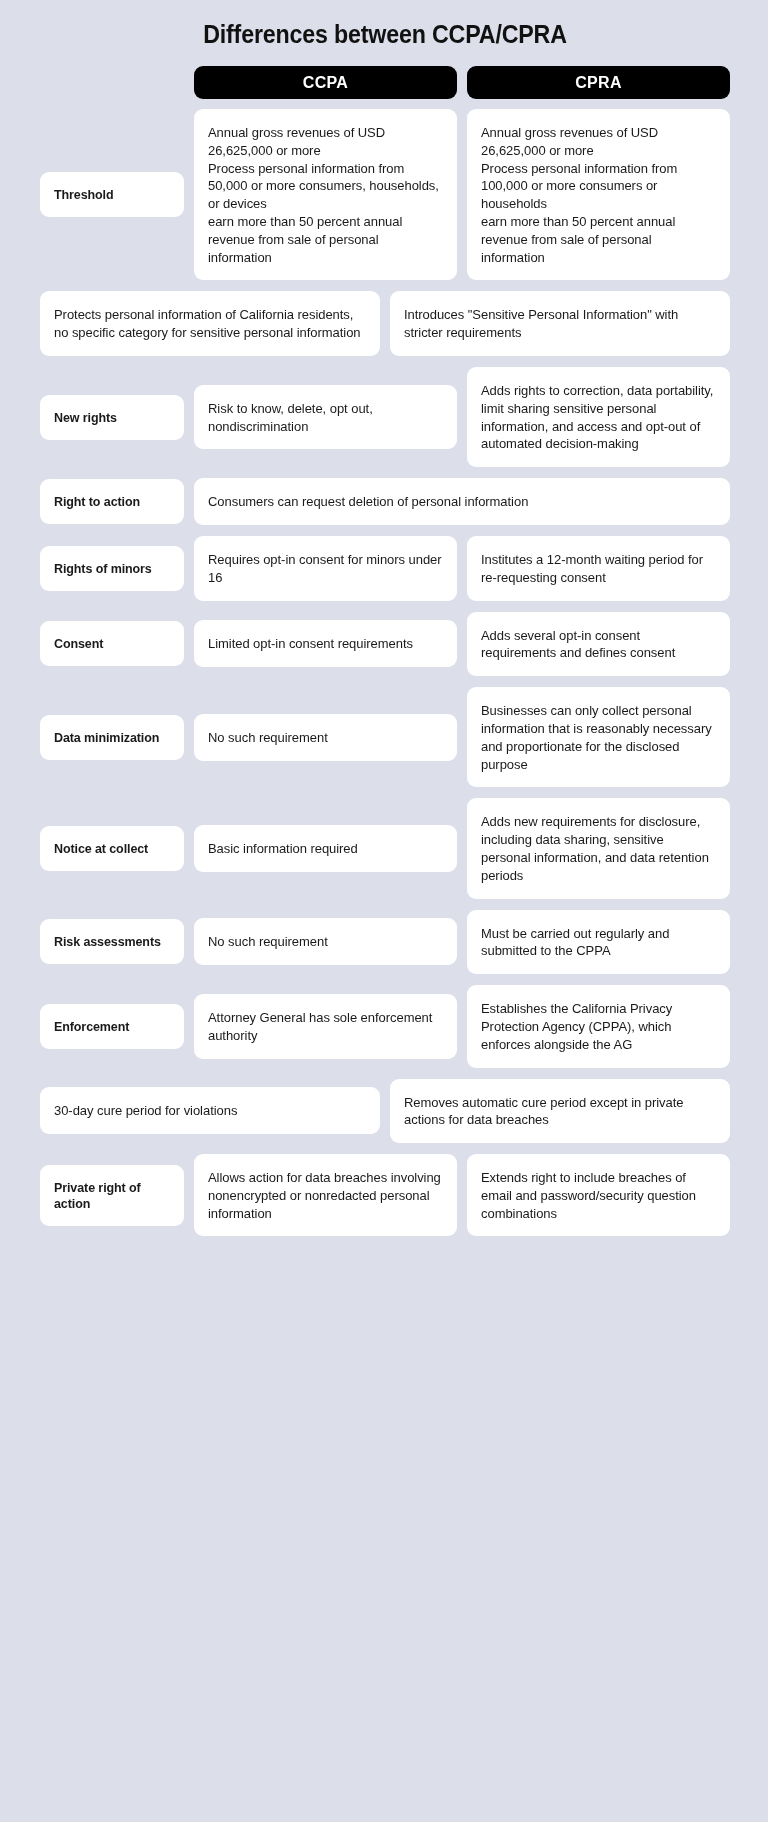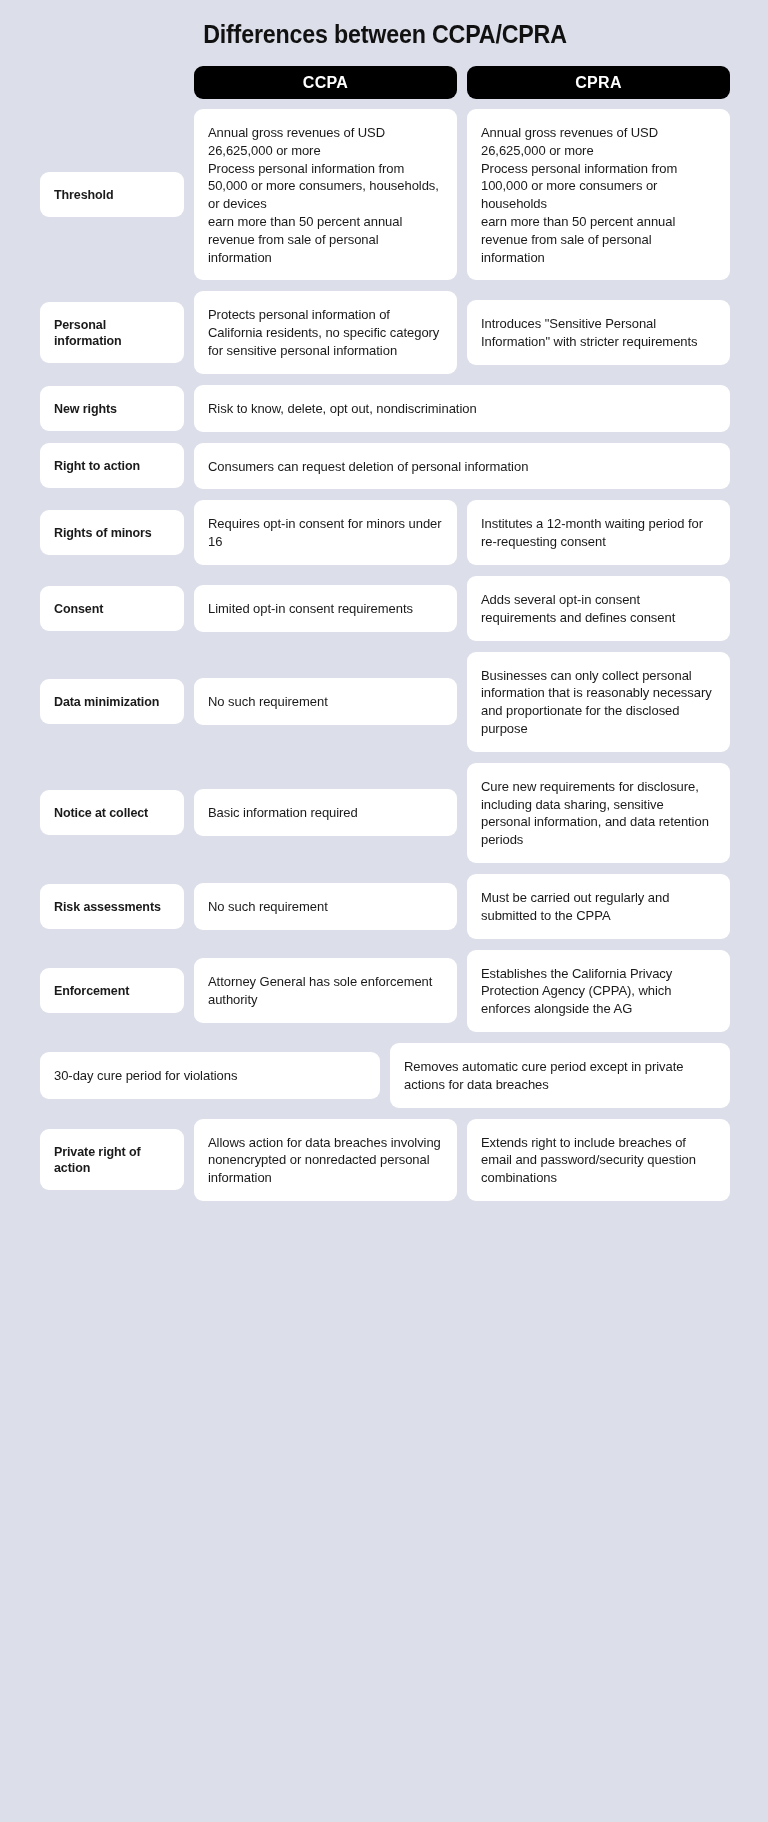--- a/index.html
+++ b/index.html
@@ -106,27 +106,27 @@
       <div class="row">
         <div class="cell cell-label">Threshold</div>
         <div class="cell cell-body">Annual gross revenues of USD 26,625,000 or more
 Process personal information from 50,000 or more consumers, households, or devices
 earn more than 50 percent annual revenue from sale of personal information</div>
         <div class="cell cell-body">Annual gross revenues of USD 26,625,000 or more
 Process personal information from 100,000 or more consumers or households
 earn more than 50 percent annual revenue from sale of personal information</div>
       </div>
       <div class="row">
-        <div class="cell cell-label">Personal information</div>
         <div class="cell cell-body">Protects personal information of California residents, no specific category for sensitive personal information</div>
         <div class="cell cell-body">Introduces "Sensitive Personal Information" with stricter requirements</div>
       </div>
       <div class="row">
         <div class="cell cell-label">New rights</div>
         <div class="cell cell-body">Risk to know, delete, opt out, nondiscrimination</div>
+        <div class="cell cell-body">Adds rights to correction, data portability, limit sharing sensitive personal information, and access and opt-out of automated decision-making</div>
       </div>
       <div class="row">
         <div class="cell cell-label">Right to action</div>
         <div class="cell cell-body">Consumers can request deletion of personal information</div>
       </div>
       <div class="row">
         <div class="cell cell-label">Rights of minors</div>
         <div class="cell cell-body">Requires opt-in consent for minors under 16</div>
         <div class="cell cell-body">Institutes a 12-month waiting period for
 re-requesting consent</div>
@@ -137,21 +137,21 @@
         <div class="cell cell-body">Adds several opt-in consent requirements and defines consent</div>
       </div>
       <div class="row">
         <div class="cell cell-label">Data minimization</div>
         <div class="cell cell-body">No such requirement</div>
         <div class="cell cell-body">Businesses can only collect personal information that is reasonably necessary and proportionate for the disclosed purpose</div>
       </div>
       <div class="row">
         <div class="cell cell-label">Notice at collect</div>
         <div class="cell cell-body">Basic information required</div>
-        <div class="cell cell-body">Cure new requirements for disclosure, including data sharing, sensitive personal information, and data retention periods</div>
+        <div class="cell cell-body">Adds new requirements for disclosure, including data sharing, sensitive personal information, and data retention periods</div>
       </div>
       <div class="row">
         <div class="cell cell-label">Risk assessments</div>
         <div class="cell cell-body">No such requirement</div>
         <div class="cell cell-body">Must be carried out regularly and submitted to the CPPA</div>
       </div>
       <div class="row">
         <div class="cell cell-label">Enforcement</div>
         <div class="cell cell-body">Attorney General has sole enforcement authority</div>
         <div class="cell cell-body">Establishes the California Privacy Protection Agency (CPPA), which enforces alongside the AG</div>

